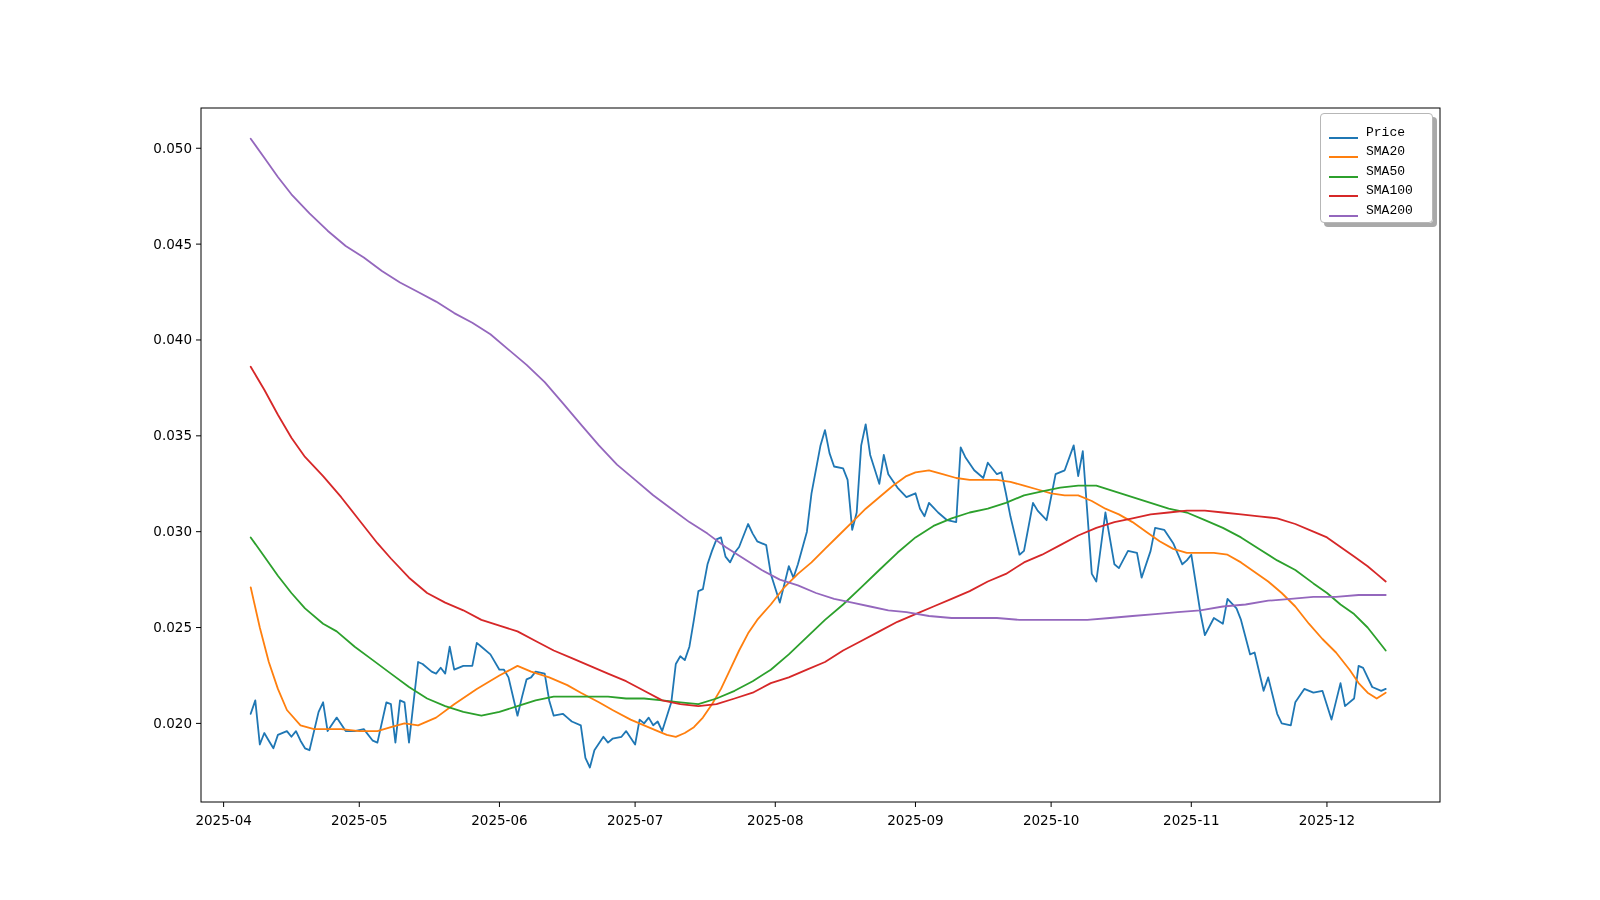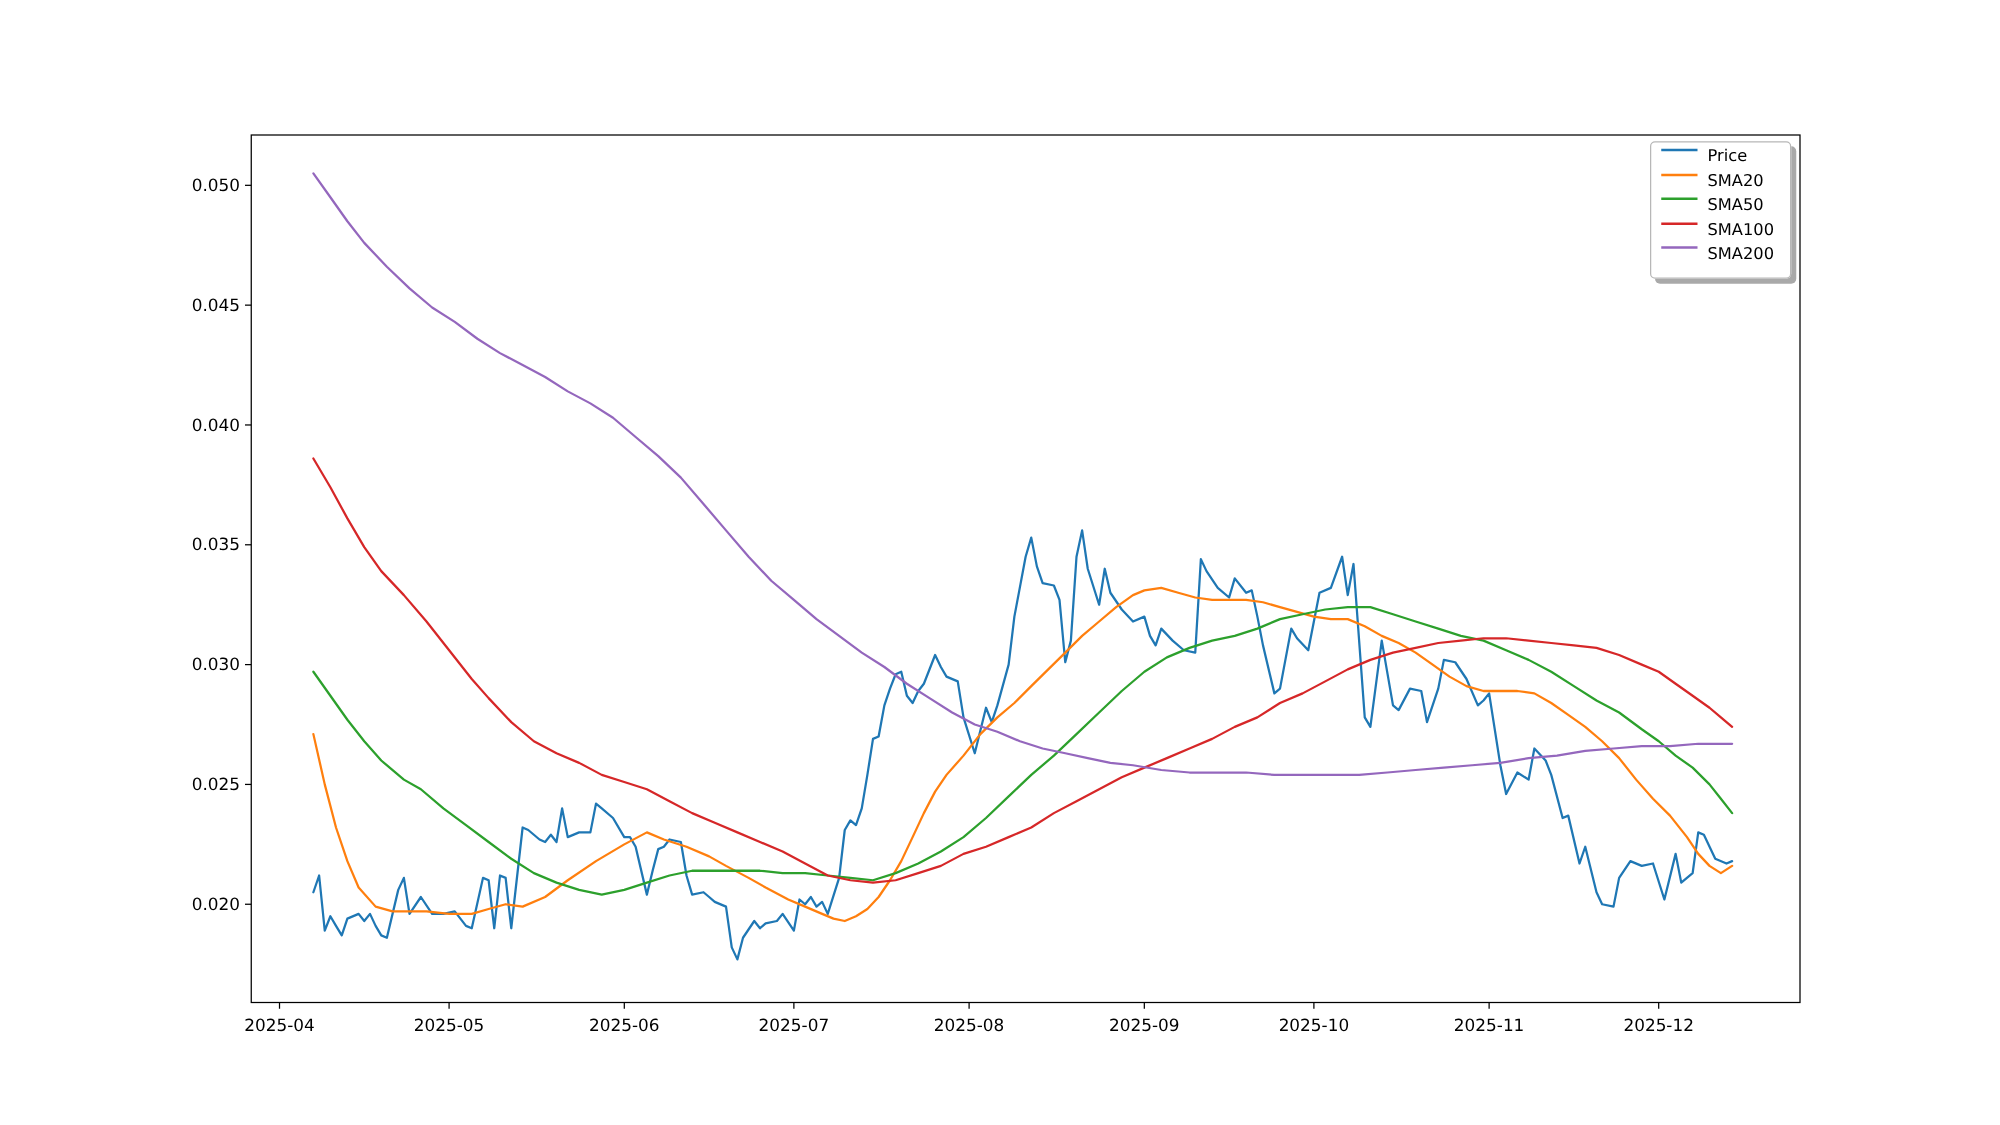--- a/index.html
+++ b/index.html
@@ -10,21 +10,21 @@
   .figure { position: absolute; inset: 0; background: #ffffff; }
   svg#chart { position: absolute; left: 0; top: 0; }
   .tick-label { font-family: "DejaVu Sans", "Liberation Sans", sans-serif; font-size: 13.5px; fill: #000000; }
   .legend {
     position: absolute; left: 1320px; top: 113px; width: 113px;
     background: rgba(255,255,255,0.92);
     border: 1px solid #b7b7b7; border-radius: 4px;
     box-shadow: 4px 4px 0 0 #a9a9a9;
     padding: 5px 7px 5px 8px; box-sizing: border-box;
   }
-  .legend-item { display: flex; align-items: flex-start; height: 19.5px; }
+  .legend-item { display: flex; align-items: flex-end; height: 19.5px; font-family: Liberation Mono, monospace; }
   .legend-line { display: inline-block; width: 29px; height: 0; border-top: 2px solid #000; margin-right: 8px; flex: 0 0 auto; }
   .legend-label { font-size: 13px; color: #000; line-height: 1; white-space: nowrap; }
 </style>
 </head>
 <body>
 
 <div class="figure">
   <svg id="chart" width="1600" height="900" viewBox="0 0 1600 900">
     <g id="series-layer">
         <polyline points="250.7,713.8 255.3,700.4 259.8,744.5 264.3,733.0 268.8,740.7 273.4,748.3 277.9,734.9 286.9,731.1 291.4,736.8 296.0,731.1 300.5,740.7 305.0,748.3 309.5,750.2 318.6,711.9 323.1,702.3 327.6,731.1 336.7,717.6 345.7,731.1 354.7,731.1 363.8,729.1 372.8,740.7 377.4,742.6 386.4,702.3 390.9,704.2 395.4,742.6 400.0,700.4 404.5,702.3 409.0,742.6 418.1,662.0 422.6,664.0 431.6,671.6 436.1,673.6 440.7,667.8 445.2,673.6 449.7,646.7 454.2,669.7 463.3,665.9 472.3,665.9 476.8,642.9 481.4,646.7 490.4,654.4 499.4,669.7 504.0,669.7 508.5,677.4 517.5,715.7 522.1,696.6 526.6,679.3 531.1,677.4 535.6,671.6 544.7,673.6 549.2,700.4 553.7,715.7 562.8,713.8 567.3,717.6 571.8,721.5 580.8,725.3 585.4,757.9 589.9,767.5 594.4,750.2 603.4,736.8 608.0,742.6 612.5,738.7 621.5,736.8 626.1,731.1 635.1,744.5 639.6,719.6 644.1,723.4 648.7,717.6 653.2,725.3 657.7,721.5 662.2,731.1 671.3,702.3 675.8,664.0 680.3,656.3 684.8,660.1 689.4,646.7 693.9,619.9 698.4,591.1 702.9,589.2 707.5,564.3 712.0,550.9 716.5,539.4 721.0,537.4 725.5,556.6 730.1,562.4 734.6,552.8 739.1,547.0 748.1,524.0 752.7,533.6 757.2,541.3 766.2,545.1 770.8,573.9 779.8,602.6 788.8,566.2 793.4,577.7 797.9,564.3 806.9,531.7 811.5,493.3 820.5,445.4 825.0,430.1 829.5,453.1 834.1,466.5 843.1,468.4 847.6,479.9 852.2,529.8 856.7,512.5 861.2,445.4 865.7,424.3 870.2,455.0 879.3,483.8 883.8,455.0 888.3,474.2 897.4,487.6 906.4,497.2 915.5,493.3 920.0,508.7 924.5,516.3 929.0,502.9 938.1,512.5 947.1,520.2 956.2,522.1 960.7,447.3 965.2,456.9 974.2,470.3 983.3,478.0 987.8,462.7 996.9,474.2 1001.4,472.3 1005.9,493.3 1010.4,516.3 1019.5,554.7 1024.0,550.9 1033.0,502.9 1037.6,510.6 1046.6,520.2 1055.6,474.2 1064.7,470.3 1073.7,445.4 1078.2,476.1 1082.8,451.2 1091.8,573.9 1096.3,581.5 1105.4,512.5 1114.4,564.3 1118.9,568.1 1128.0,550.9 1137.0,552.8 1141.6,577.7 1150.6,550.9 1155.1,527.9 1164.2,529.8 1173.2,543.2 1182.3,564.3 1186.8,560.4 1191.3,554.7 1200.3,612.2 1204.9,635.2 1213.9,618.0 1222.9,623.7 1227.5,598.8 1236.5,608.4 1241.0,619.9 1250.1,654.4 1254.6,652.5 1263.6,690.8 1268.2,677.4 1277.2,713.8 1281.7,723.4 1290.8,725.3 1295.3,702.3 1304.3,688.9 1313.4,692.7 1322.4,690.8 1331.5,719.6 1340.5,683.1 1345.0,706.1 1354.1,698.5 1358.6,665.9 1363.1,667.8 1372.2,687.0 1381.2,690.8 1385.7,688.9" fill="none" stroke="#1f77b4" stroke-width="1.8" stroke-linejoin="round" stroke-linecap="round"></polyline>

